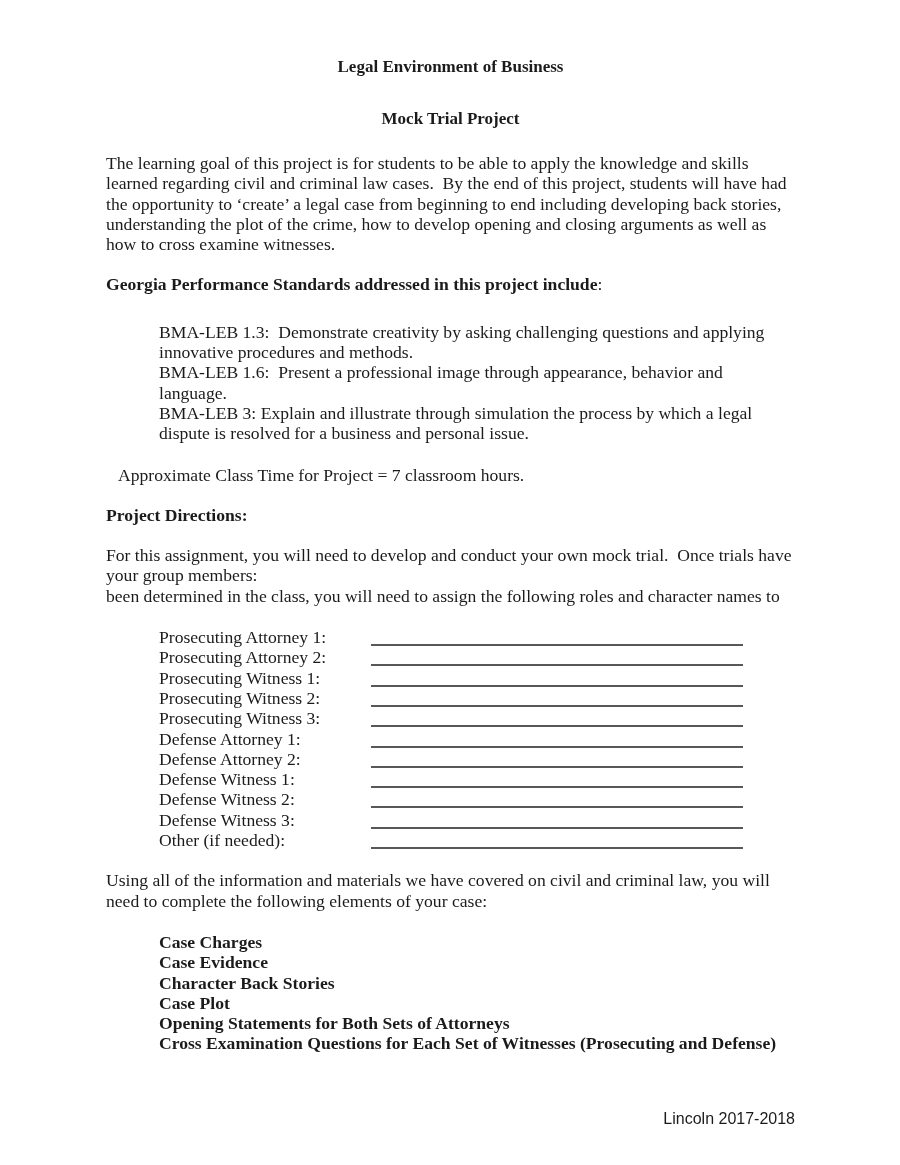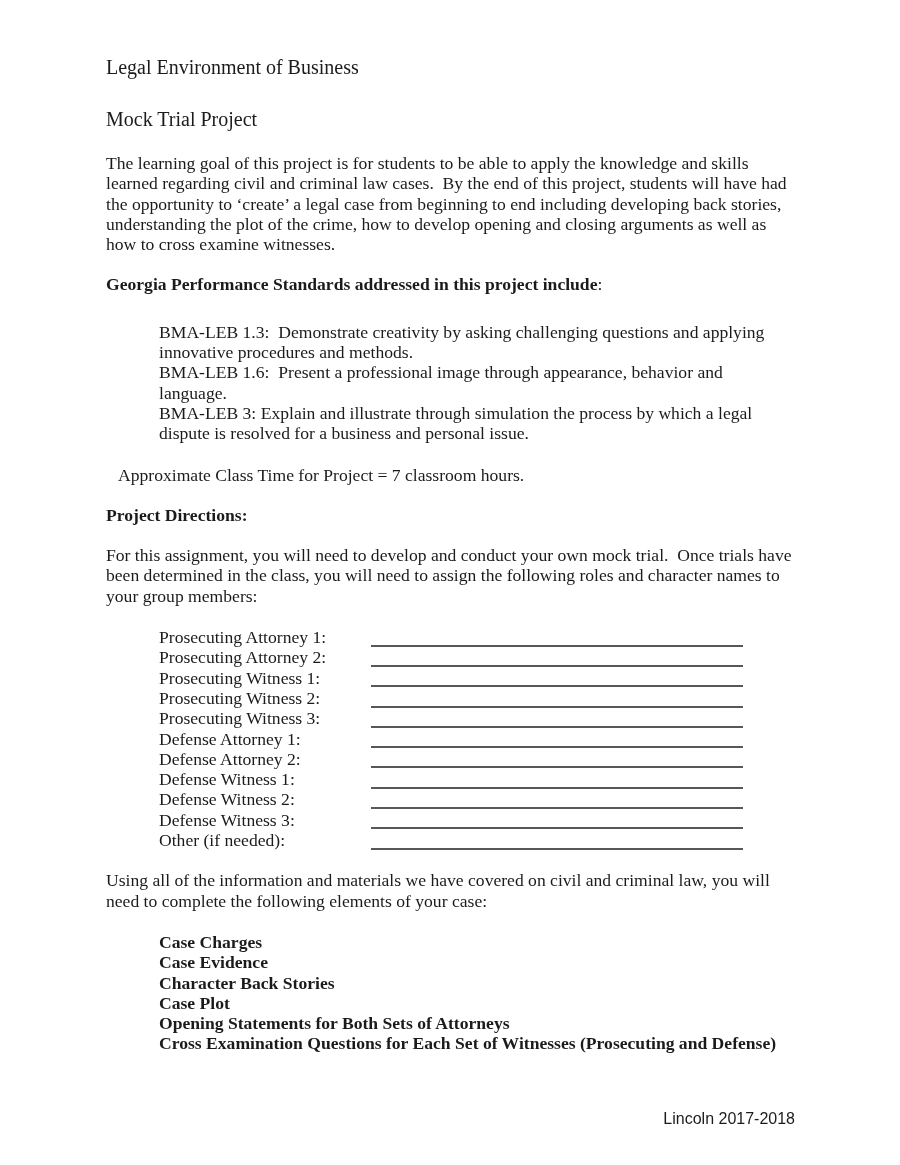--- a/index.html
+++ b/index.html
@@ -11,36 +11,37 @@
     padding: 54px 105px 0 106px;
     background: #ffffff;
     overflow: hidden;
     font-family: "Liberation Serif", "DejaVu Serif", serif;
     font-size: 17.6px;
     line-height: 20.3px;
     color: #1b1b1b;
   }
   .line { white-space: pre; }
   .doc-title, .doc-subtitle {
-    font-weight: 400;
-    font-size: 20px;
+    text-align: center;
+    font-weight: 700;
+    font-size: 17px;
     line-height: 26px;
     white-space: pre;
   }
   .doc-subtitle { margin-top: 26px; }
   .intro { margin-top: 21px; }
   .std-heading { margin-top: 20px; white-space: pre; }
   .std-heading .bold { font-weight: 700; }
   .std-list { margin-top: 27px; margin-left: 53px; }
   .class-time { margin-top: 21px; white-space: pre; }
   .class-time .bold { font-weight: 400; margin-left: 12px; }
   .dir-heading { margin-top: 20px; font-weight: 700; white-space: pre; }
   .dir-para { margin-top: 20px; }
   .roles { margin-top: 21px; margin-left: 53px; }
-  .role-row { display: flex; align-items: center; height: 20.3px; }
+  .role-row { display: flex; align-items: flex-start; height: 20.3px; }
   .role-label { width: 212px; white-space: pre; }
   .role-blank {
     width: 372px;
     height: 17px;
     border-bottom: 2px solid #585858;
   }
   .using { margin-top: 20px; }
   .elements { margin-top: 21px; margin-left: 53px; font-weight: bold; }
   .page-footer {
     margin-top: 54px;
@@ -83,22 +84,22 @@
       <div class="line">dispute is resolved for a business and personal issue.</div>
     </div>
   </div>
 
   <div class="class-time"><span class="bold">Approximate Class Time for Project</span><span> = 7 classroom hours.</span></div>
 
   <div class="dir-heading">Project Directions:</div>
 
   <div class="dir-para">
     <div class="line">For this assignment, you will need to develop and conduct your own mock trial.  Once trials have</div>
+    <div class="line">your group members:</div>
     <div class="line">been determined in the class, you will need to assign the following roles and character names to</div>
-    <div class="line">your group members:</div>
   </div>
 
   <div class="roles">
     <div class="role-row">
       <div class="role-label">Prosecuting Attorney 1:</div>
       <div class="role-blank"></div>
     </div>
     <div class="role-row">
       <div class="role-label">Prosecuting Attorney 2:</div>
       <div class="role-blank"></div>

